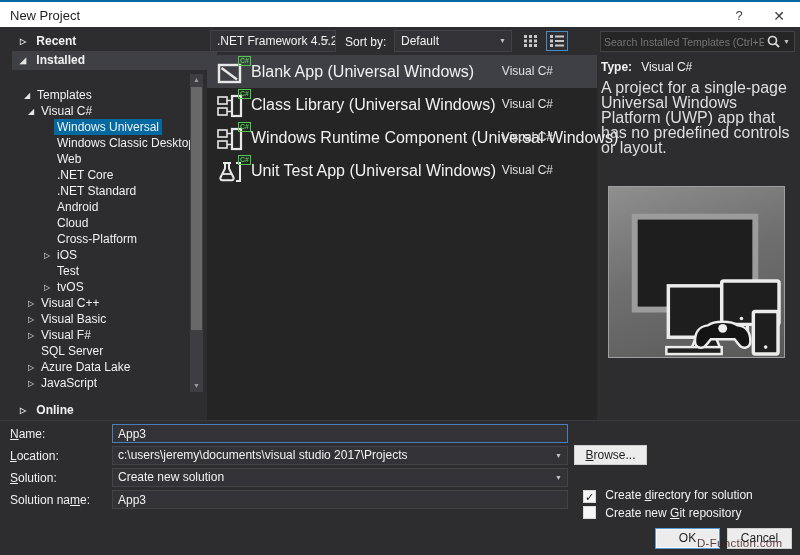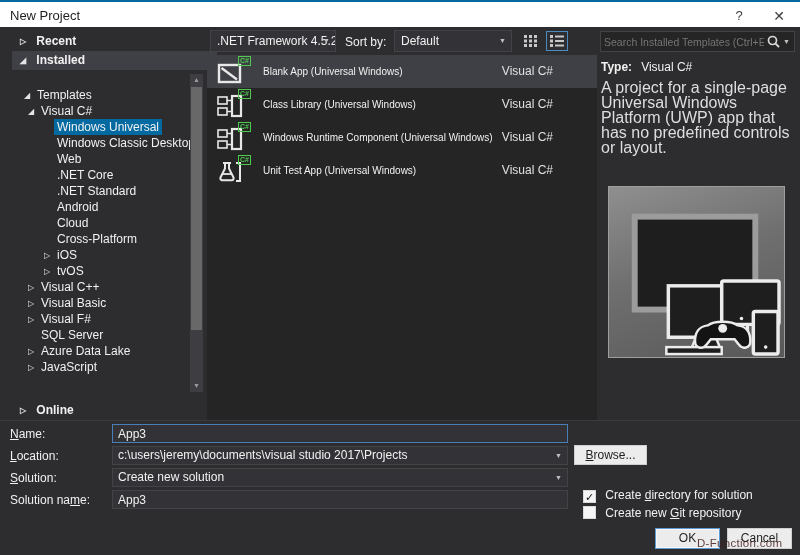--- a/index.html
+++ b/index.html
@@ -48,21 +48,21 @@
   #view-list { left:546px; border:1px solid #4B8BC0; background:#2F2F33; }
 
   
   #template-list { position:absolute; left:207px; top:55px; width:390px; height:365px; background:#252526; }
   .t-row { position:relative; height:33px; }
   .t-row.selected { background:#3F3F46; }
   .t-icon { position:absolute; left:10px; top:3px; width:36px; height:28px; }
   .t-icon svg { position:absolute; left:0; top:3px; }
   .badge { position:absolute; right:2px; top:-2px; font-size:7px; font-weight:bold; line-height:8px;
            color:#4EC94E; border:1px solid #4EC94E; padding:0 1px; background:transparent; }
-  .t-name { position:absolute; left:56px; top:0; line-height:33px; font-size:10px; color:#F1F1F1; white-space:nowrap; }
+  .t-name { position:absolute; left:44px; top:0; line-height:33px; font-size:16px; color:#F1F1F1; white-space:nowrap; }
   .t-lang { position:absolute; right:44px; top:0; line-height:33px; font-size:12px; color:#E0E0E0; }
 
   
   .search { position:absolute; left:600px; top:31px; width:195px; height:21px;
             background:#252526; border:1px solid #434346; display:flex; align-items:center; }
   .search input { flex:1; min-width:0; background:transparent; border:none; outline:none;
                   color:#9A9A9A; font-size:10.5px; padding:0 3px; font-family:inherit; }
   .search .sicons { display:flex; align-items:center; gap:3px; padding-right:4px; }
   .search .caret { font-size:7px; color:#C0C0C0; }
 
@@ -130,20 +130,21 @@
       <div class="tree-row lvl2"><span class="arr">◢</span><span class="lbl">Visual C#</span></div>
       <div class="tree-row lvl3"><span class="arr"></span><span class="lbl sel">Windows Universal</span></div>
       <div class="tree-row lvl3"><span class="arr"></span><span class="lbl">Windows Classic Desktop</span></div>
       <div class="tree-row lvl3"><span class="arr"></span><span class="lbl">Web</span></div>
       <div class="tree-row lvl3"><span class="arr"></span><span class="lbl">.NET Core</span></div>
       <div class="tree-row lvl3"><span class="arr"></span><span class="lbl">.NET Standard</span></div>
       <div class="tree-row lvl3"><span class="arr"></span><span class="lbl">Android</span></div>
       <div class="tree-row lvl3"><span class="arr"></span><span class="lbl">Cloud</span></div>
       <div class="tree-row lvl3"><span class="arr"></span><span class="lbl">Cross-Platform</span></div>
       <div class="tree-row lvl3"><span class="arr">▷</span><span class="lbl">iOS</span></div>
+      <div class="tree-row lvl3"><span class="arr"></span><span class="lbl">Test</span></div>
       <div class="tree-row lvl3"><span class="arr">▷</span><span class="lbl">tvOS</span></div>
       <div class="tree-row lvl2"><span class="arr">▷</span><span class="lbl">Visual C++</span></div>
       <div class="tree-row lvl2"><span class="arr">▷</span><span class="lbl">Visual Basic</span></div>
       <div class="tree-row lvl2"><span class="arr">▷</span><span class="lbl">Visual F#</span></div>
       <div class="tree-row lvl2"><span class="arr"></span><span class="lbl">SQL Server</span></div>
       <div class="tree-row lvl2"><span class="arr">▷</span><span class="lbl">Azure Data Lake</span></div>
       <div class="tree-row lvl2"><span class="arr">▷</span><span class="lbl">JavaScript</span></div>
     </div>
 
   <div class="scrollbar">

